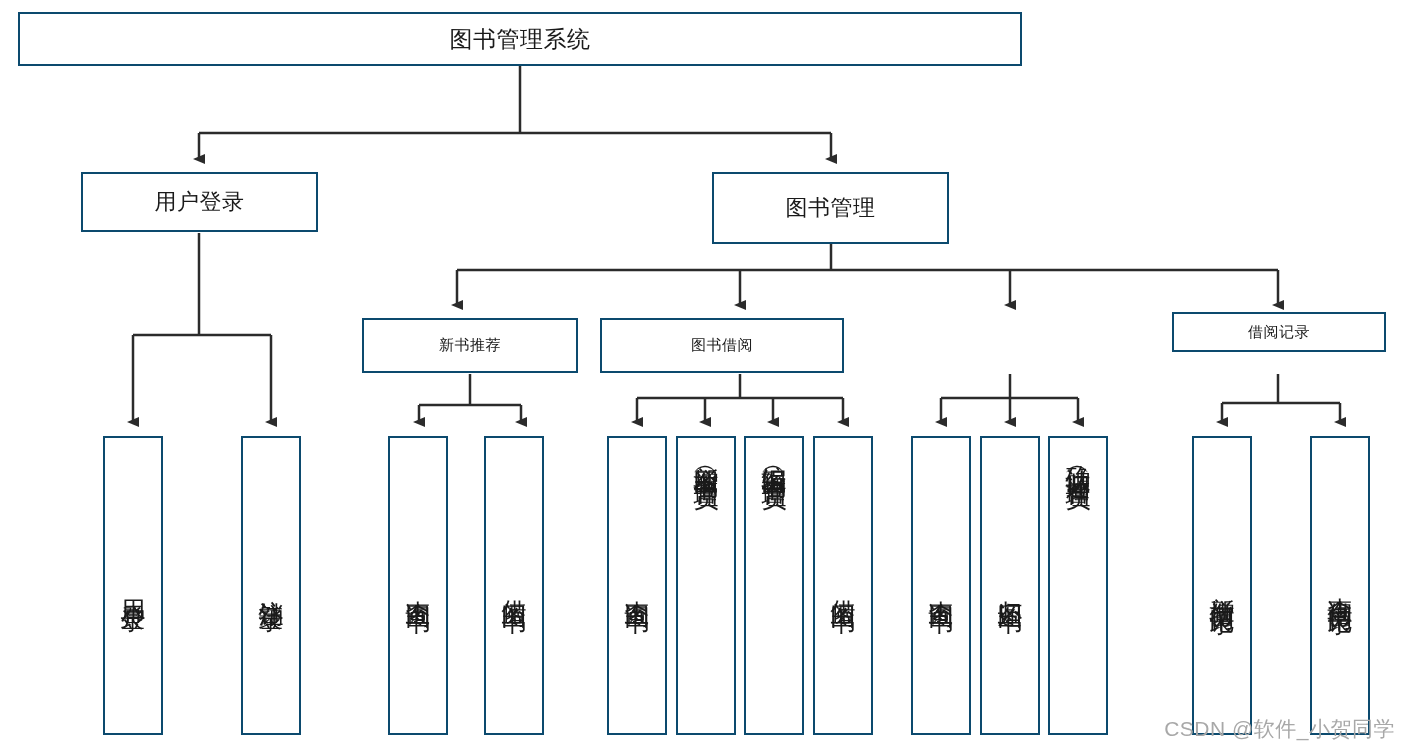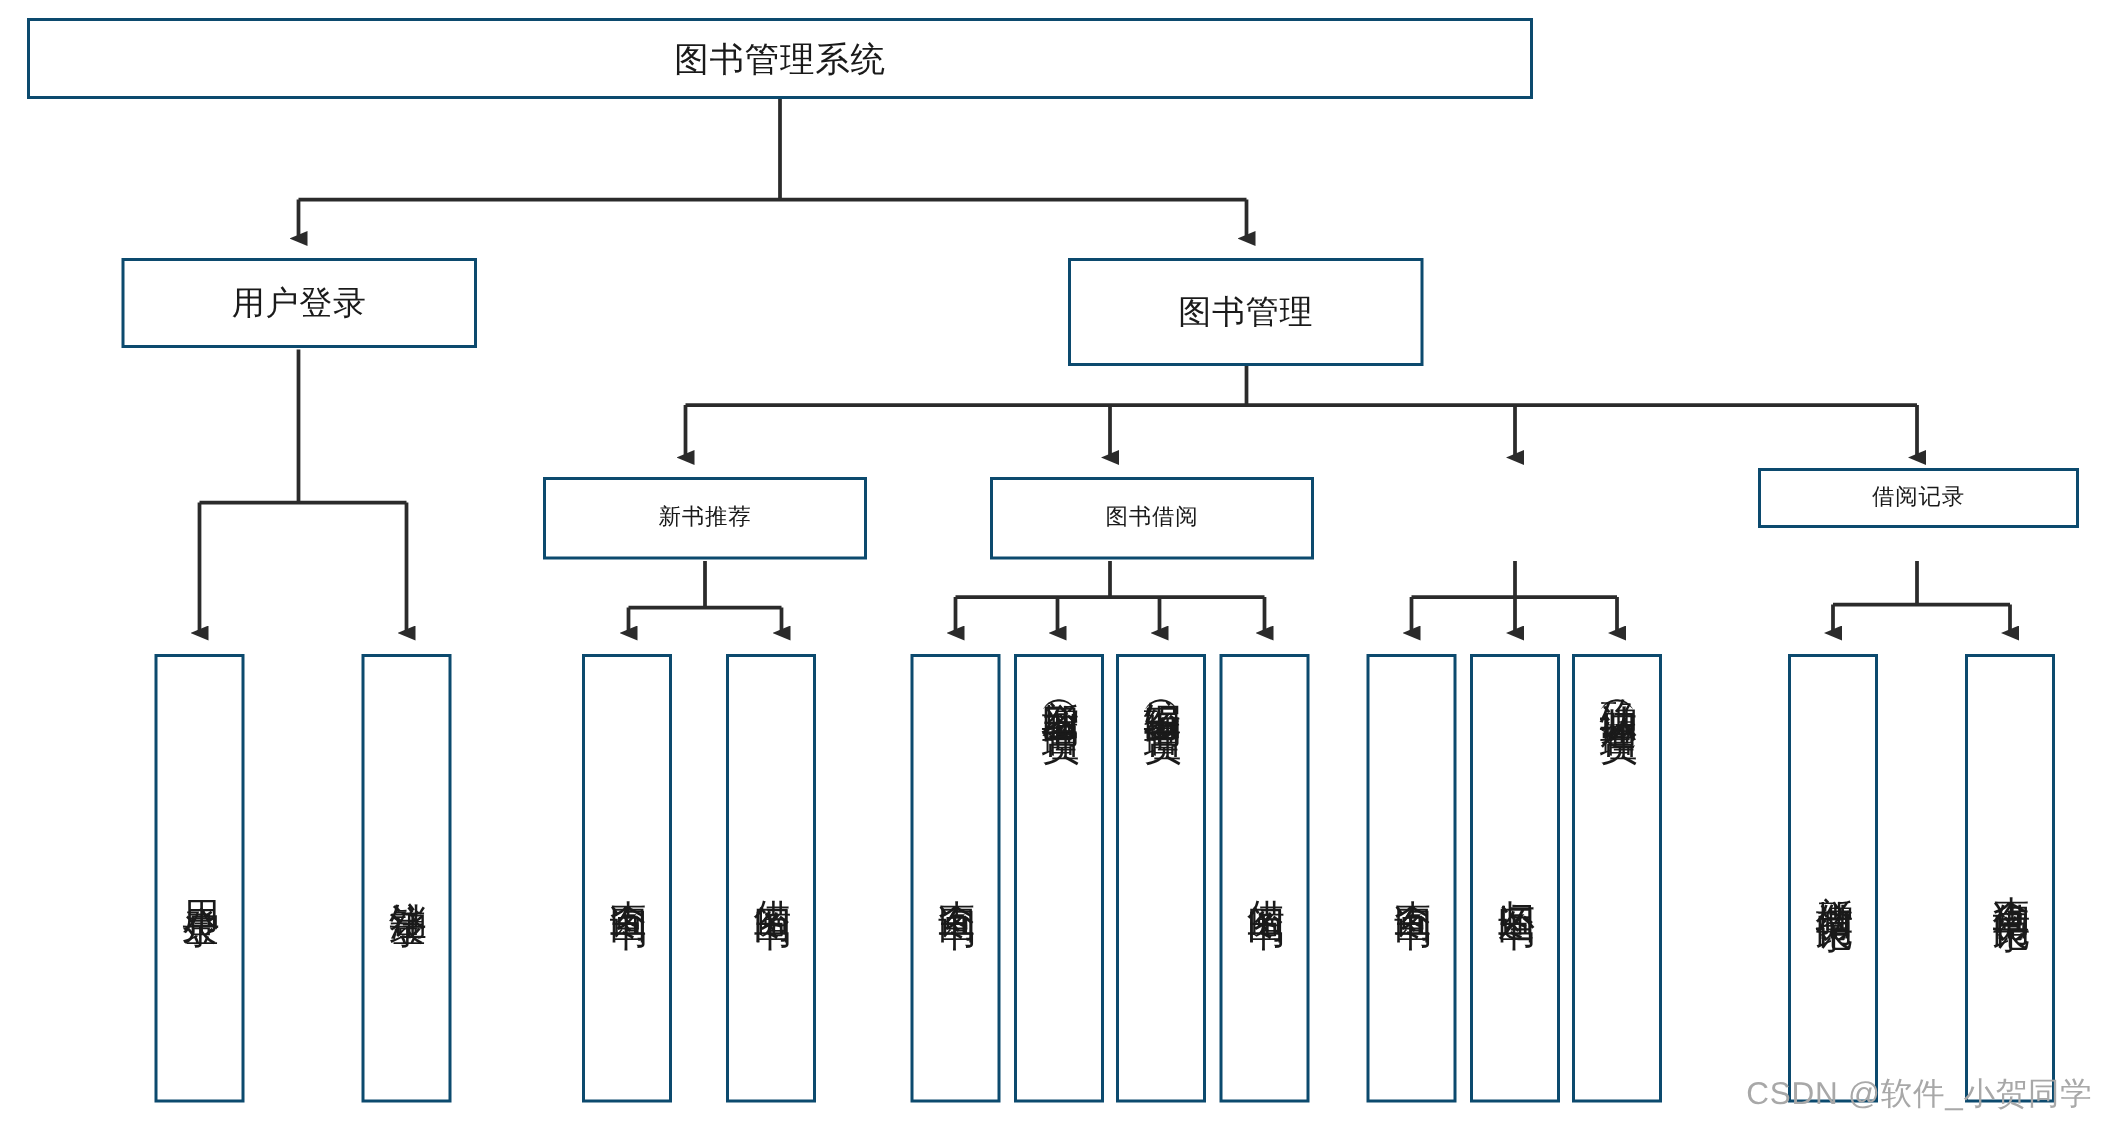--- a/index.html
+++ b/index.html
@@ -134,21 +134,21 @@
   <div class="node lvl2" style="left:81px; top:172px; width:237px; height:60px;">
     <span class="label">用户登录</span>
   </div>
   <div class="node lvl2" style="left:712px; top:172px; width:237px; height:72px;">
     <span class="label">图书管理</span>
   </div>
 
   <div class="node lvl3" style="left:362px; top:318px; width:216px; height:55px;">
     <span class="label">新书推荐</span>
   </div>
-  <div class="node lvl3" style="left:660px; top:318px; width:216px; height:55px;">
+  <div class="node lvl3" style="left:600px; top:318px; width:244px; height:55px;">
     <span class="label">图书借阅</span>
   </div>
   <div class="node lvl3" style="left:1172px; top:312px; width:214px; height:40px;">
     <span class="label">借阅记录</span>
   </div>
 
   <div class="node leaf centered" style="left:103px; top:436px; width:60px; height:299px;">
     <span class="label">用户登录</span>
   </div>
   <div class="node leaf centered" style="left:241px; top:436px; width:60px; height:299px;">

